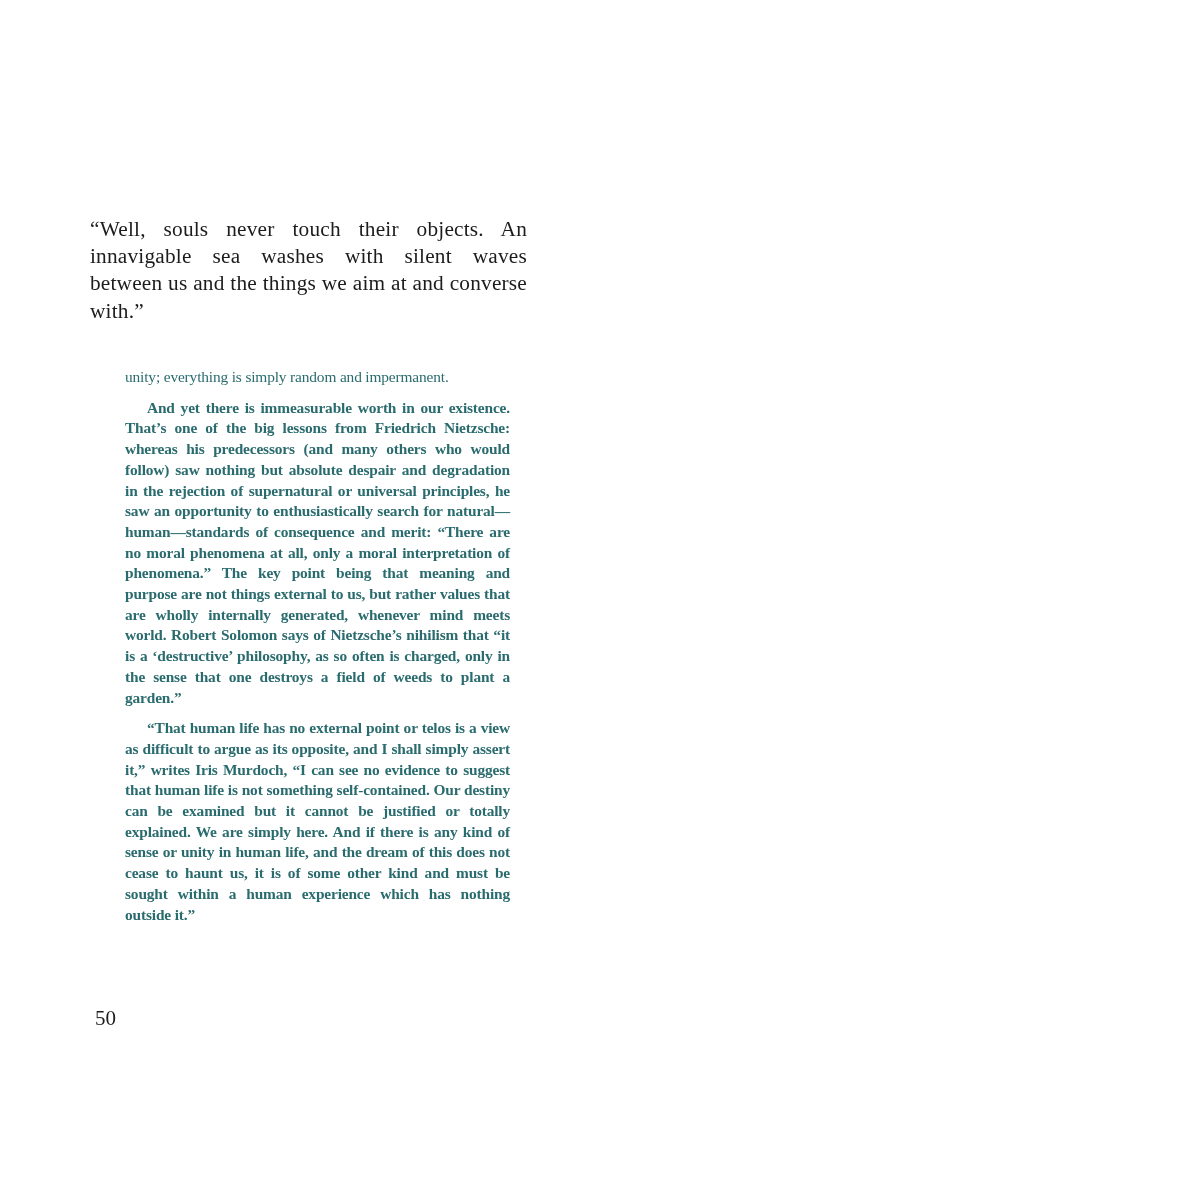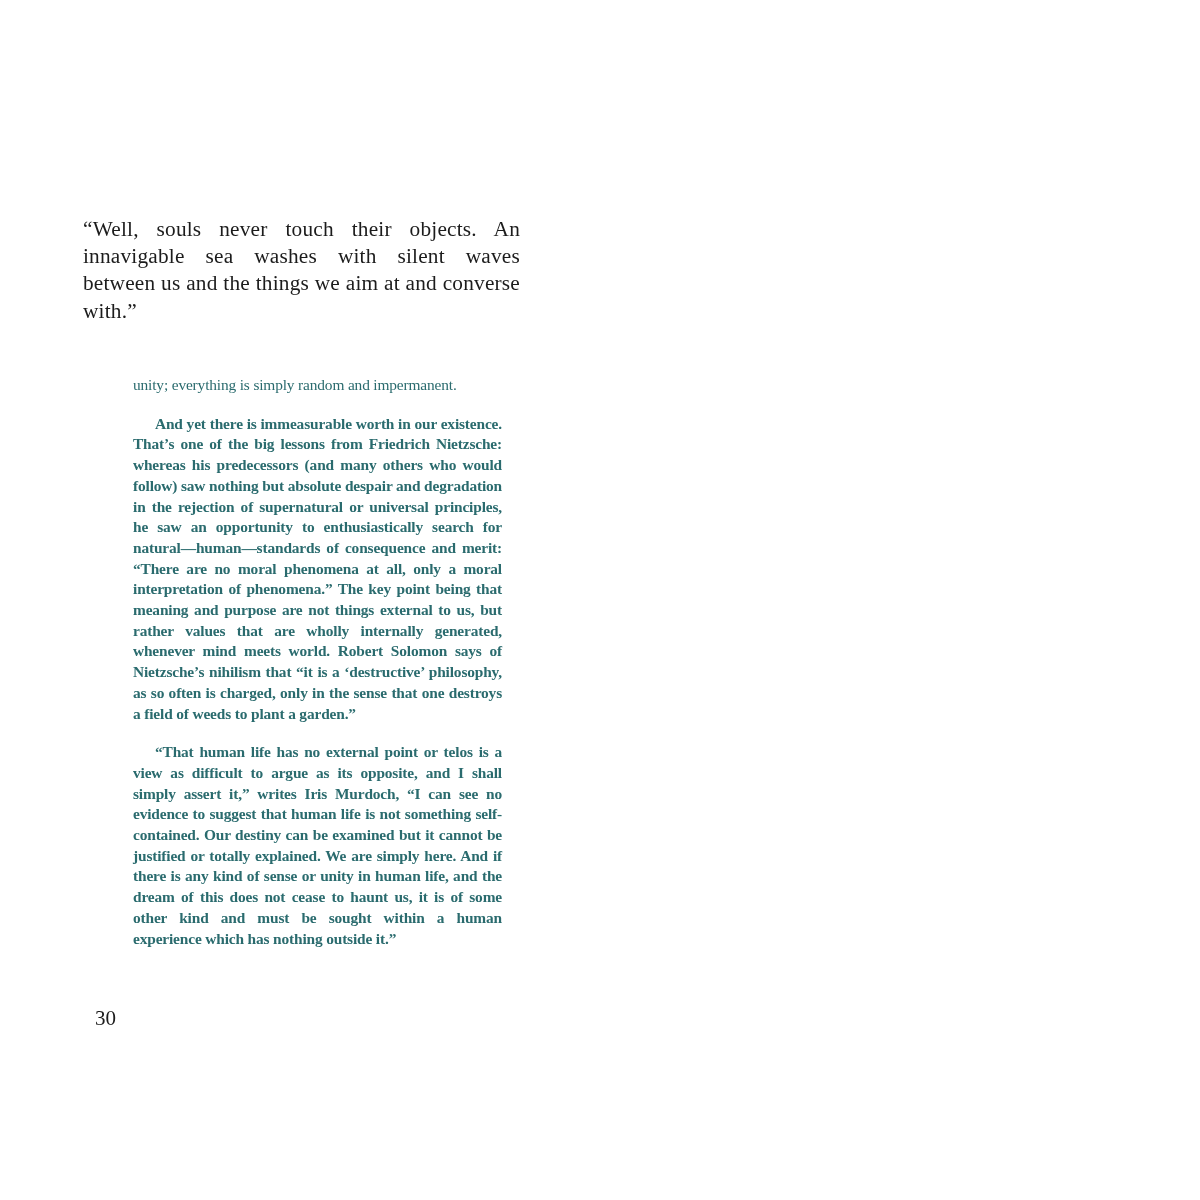--- a/index.html
+++ b/index.html
@@ -5,49 +5,49 @@
   html, body { margin:0; padding:0; }
   body {
     width:1200px; height:1200px; background:#ffffff; position:relative; overflow:hidden;
     font-family:"DejaVu Serif", "Liberation Serif", serif; color:#1a1a1a;
   }
   .page { position:absolute; top:0; height:1200px; }
   .page-left { left:0; width:600px; }
   .page-right { left:600px; width:600px; }
 
   .intro-quote {
-    position:absolute; left:83px; top:216px; width:437px;
+    position:absolute; left:90px; top:216px; width:437px;
     font-family:"Liberation Serif", serif; font-size:21.3px; line-height:27.2px;
     text-align:justify; text-align-last:left; color:#1c1c1c; letter-spacing:0.2px;
   }
   .excerpt {
     position:absolute; left:115px; top:357px; width:405px;
     font-family:"Liberation Serif", serif; font-size:15.4px; line-height:20.7px;
     color:#2a6b6e; text-align:justify; letter-spacing:-0.15px;
   }
-  .excerpt p { margin:18px; text-align:justify; }
+  .excerpt p { margin:10px; text-align:justify; }
   .excerpt p.indent { text-indent:22px;font-weight:bold; }
   .excerpt p.last { text-align-last:left; }
   .folio {
     position:absolute; top:1006px; font-family:"Liberation Serif", serif;
     font-size:21px; color:#1c1c1c;
   }
   .folio-left { left:95px; }
 </style>
 </head>
 <body>
 
 <div class="page page-left">
   <div class="intro-quote">“Well, souls never touch their objects. An innavigable sea washes with silent waves between us and the things we aim at and converse with.”</div>
   <div class="excerpt">
     <p class="last">unity; everything is simply random and impermanent.</p>
     <p class="indent last">And yet there is immeasurable worth in our existence. That’s one of the big lessons from Friedrich Nietzsche: whereas his predecessors (and many others who would follow) saw nothing but absolute despair and degradation in the rejection of supernatural or universal principles, he saw an opportunity to enthusiastically search for natural—human—standards of consequence and merit: “There are no moral phenomena at all, only a moral interpretation of phenomena.” The key point being that meaning and purpose are not things external to us, but rather values that are wholly internally generated, whenever mind meets world. Robert Solomon says of Nietzsche’s nihilism that “it is a ‘destructive’ philosophy, as so often is charged, only in the sense that one destroys a field of weeds to plant a garden.”</p>
     <p class="indent last">“That human life has no external point or telos is a view as difficult to argue as its opposite, and I shall simply assert it,” writes Iris Murdoch, “I can see no evidence to suggest that human life is not something self-contained. Our destiny can be examined but it cannot be justified or totally explained. We are simply here. And if there is any kind of sense or unity in human life, and the dream of this does not cease to haunt us, it is of some other kind and must be sought within a human experience which has nothing outside it.”</p>
   </div>
-  <div class="folio folio-left">30</div>
+  <div class="folio folio-left">50</div>
 </div>
 
 <div class="page page-right">
   
 
   
   
   
 </div>
 

